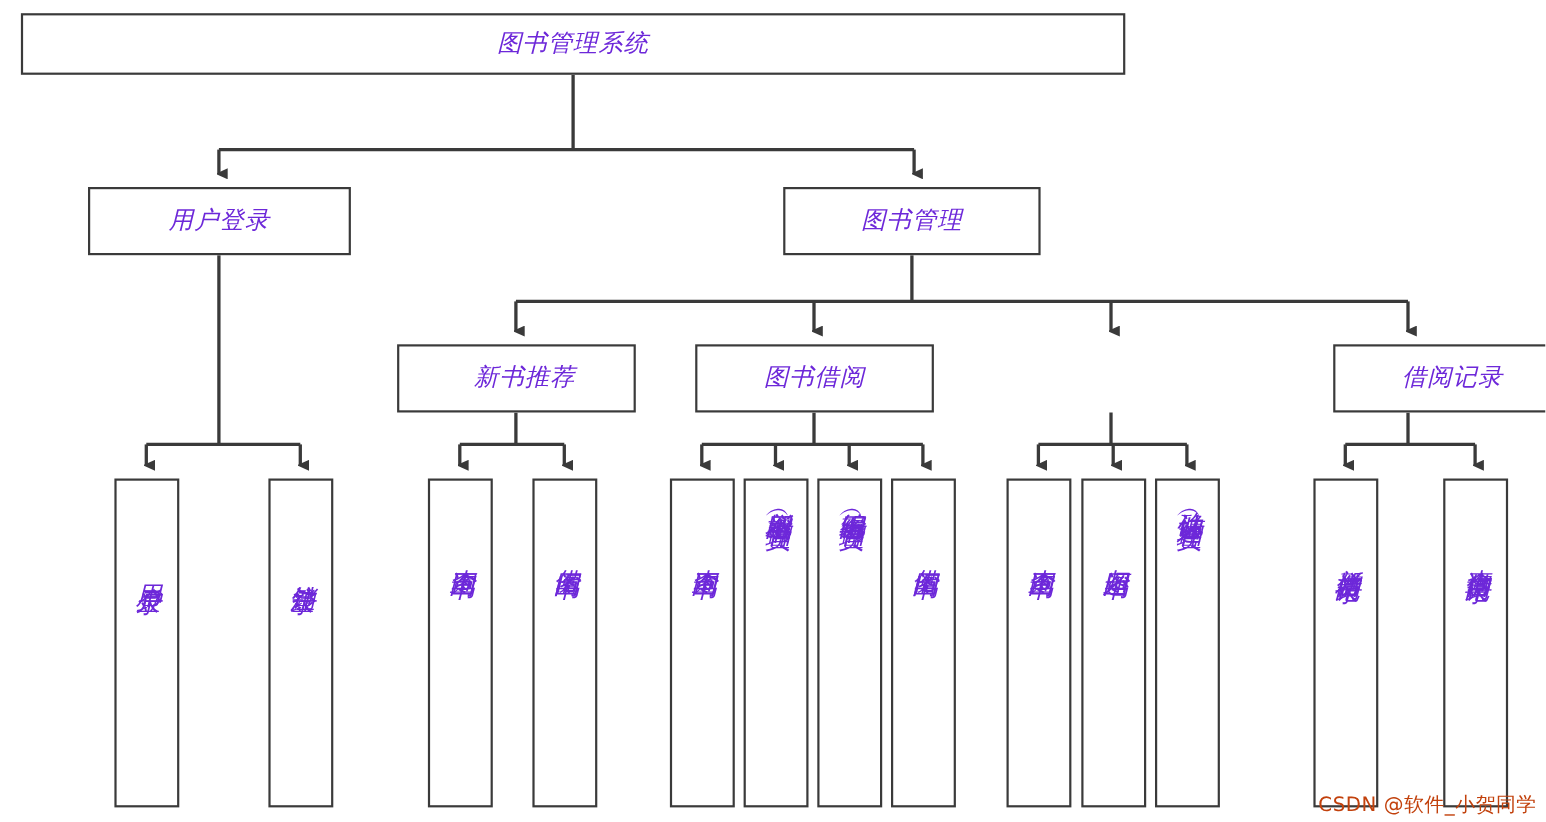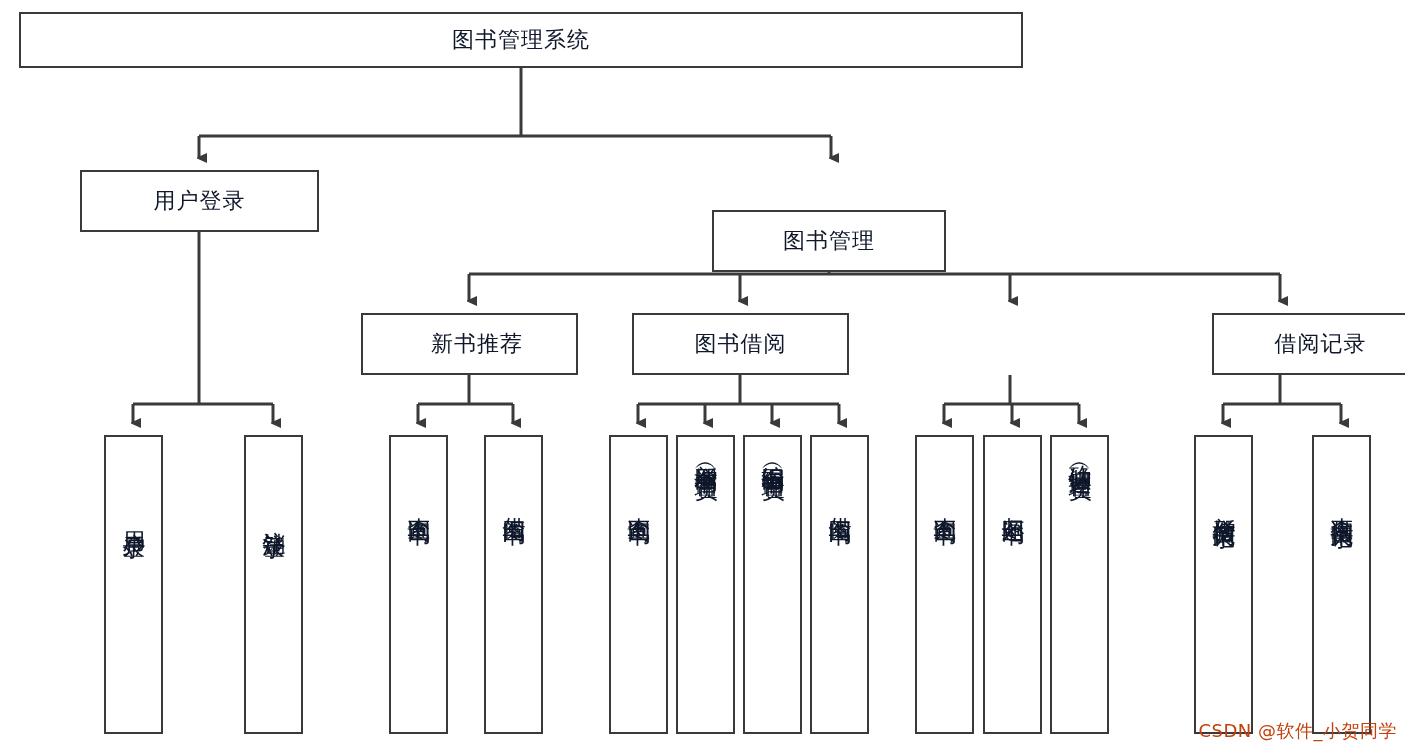--- a/index.html
+++ b/index.html
@@ -24,21 +24,22 @@
     pointer-events: none;
   }
   .node {
     position: absolute;
     box-sizing: border-box;
     border: 2.5px solid #3a3a3a;
     background: #ffffff;
     display: flex;
     align-items: center;
     justify-content: center;
-    color: #0f172a;
+    color: #6d28d9;
+    font-style: italic;
   }
   .node .label {
     display: block;
     text-align: center;
     letter-spacing: 1px;
   }
   .node.horizontal .label {
     writing-mode: horizontal-tb;
     font-size: 22px;
     line-height: 1.2;
@@ -131,21 +132,21 @@
     </g>
   </svg>
 
   <div class="node horizontal" id="n-root" style="left: 19px; top: 12px; width: 1004px; height: 56px;">
     <span class="label">图书管理系统</span>
   </div>
 
   <div class="node horizontal" id="n-l2-0" style="left: 80px; top: 170px; width: 239px; height: 62px;">
     <span class="label">用户登录</span>
   </div>
-  <div class="node horizontal" id="n-l2-1" style="left: 712px; top: 170px; width: 234px; height: 62px; margin-top: 40px;">
+  <div class="node horizontal" id="n-l2-1" style="left: 712px; top: 170px; width: 234px; height: 62px;">
     <span class="label">图书管理</span>
   </div>
 
   <div class="node horizontal" id="n-l3-0" style="left: 361px; top: 313px; width: 217px; height: 62px; padding-left: 15px;">
     <span class="label">新书推荐</span>
   </div>
   <div class="node horizontal" id="n-l3-1" style="left: 632px; top: 313px; width: 217px; height: 62px;">
     <span class="label">图书借阅</span>
   </div>
   <div class="node horizontal" id="n-l3-3" style="left: 1172px; top: 313px; width: 217px; height: 62px; margin-left: 40px;">

